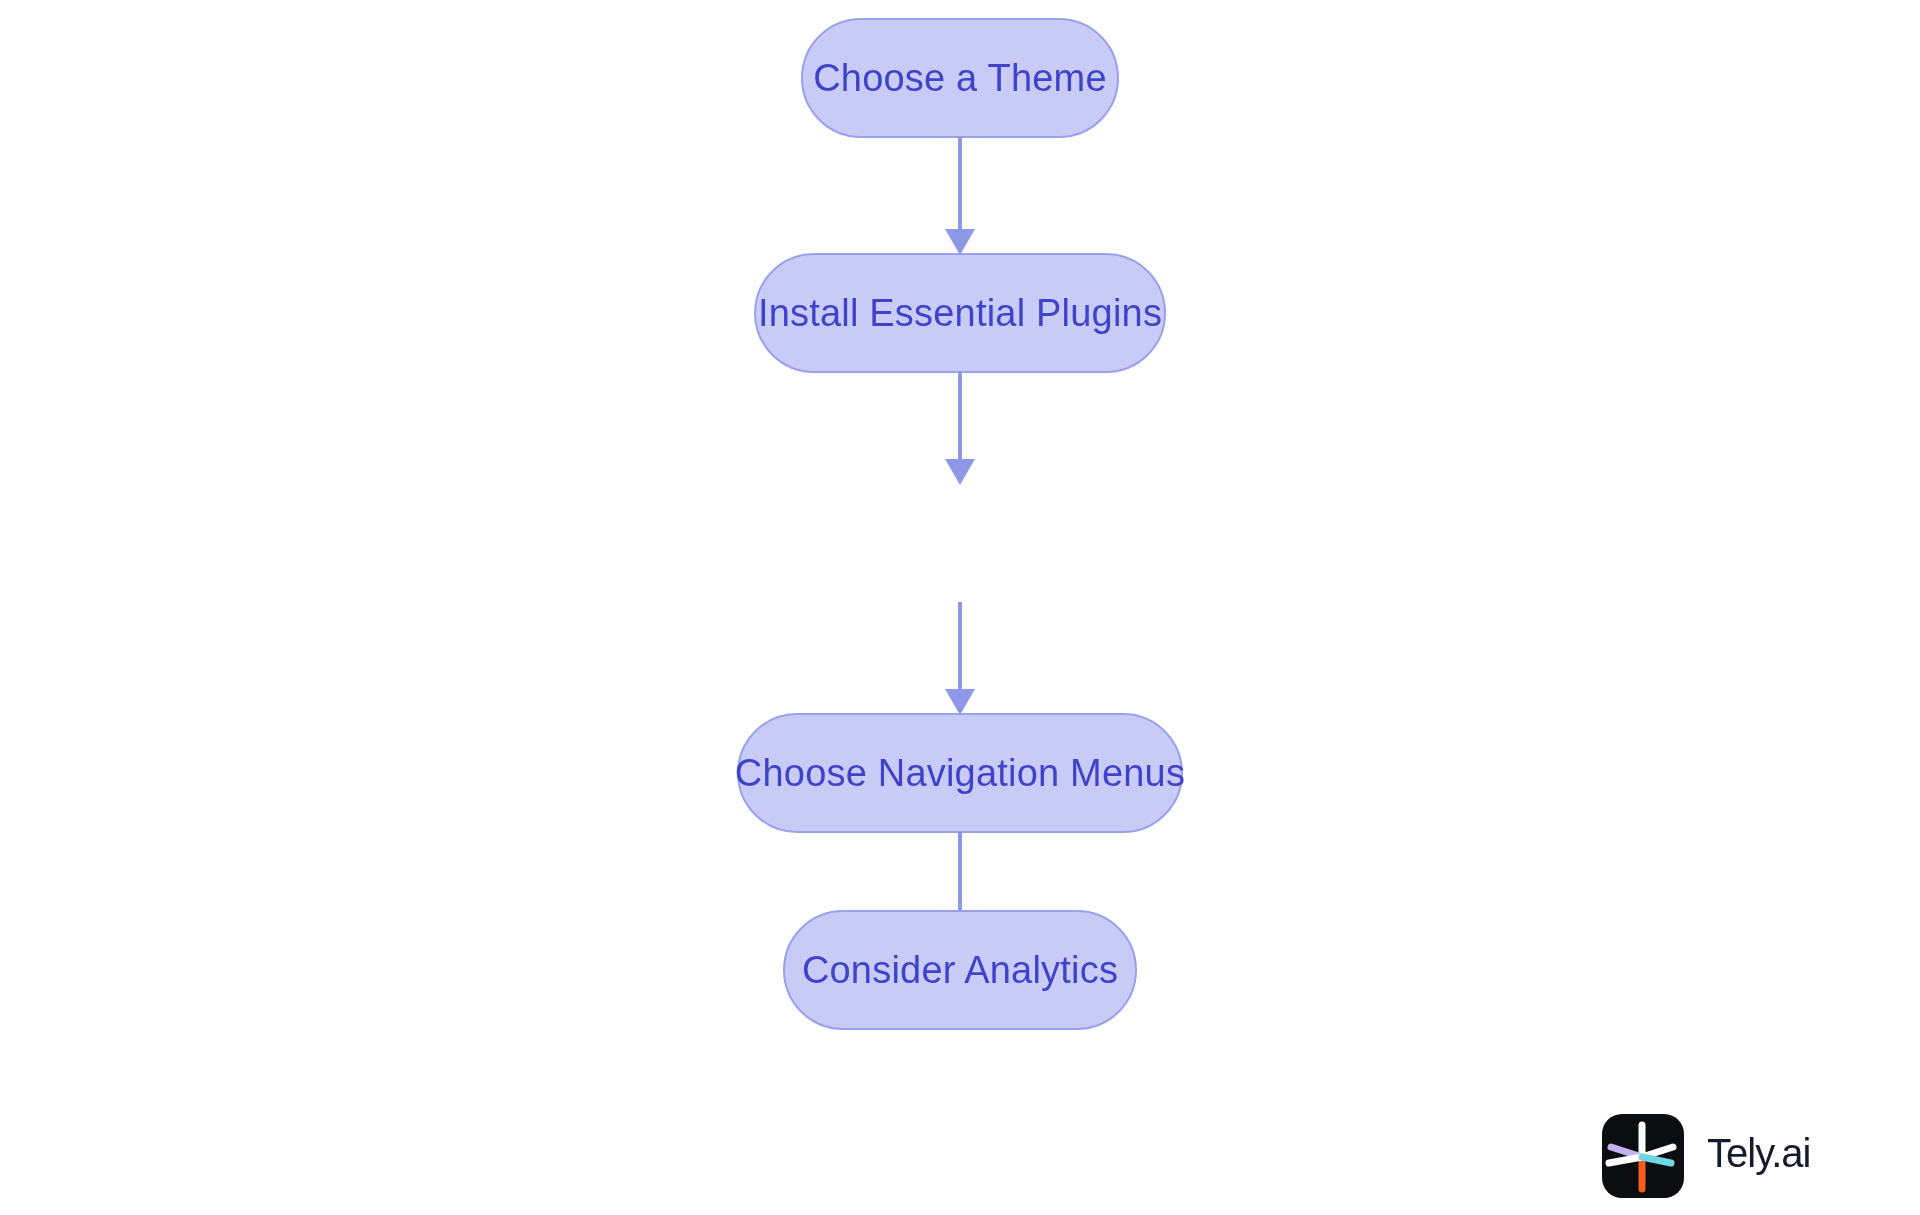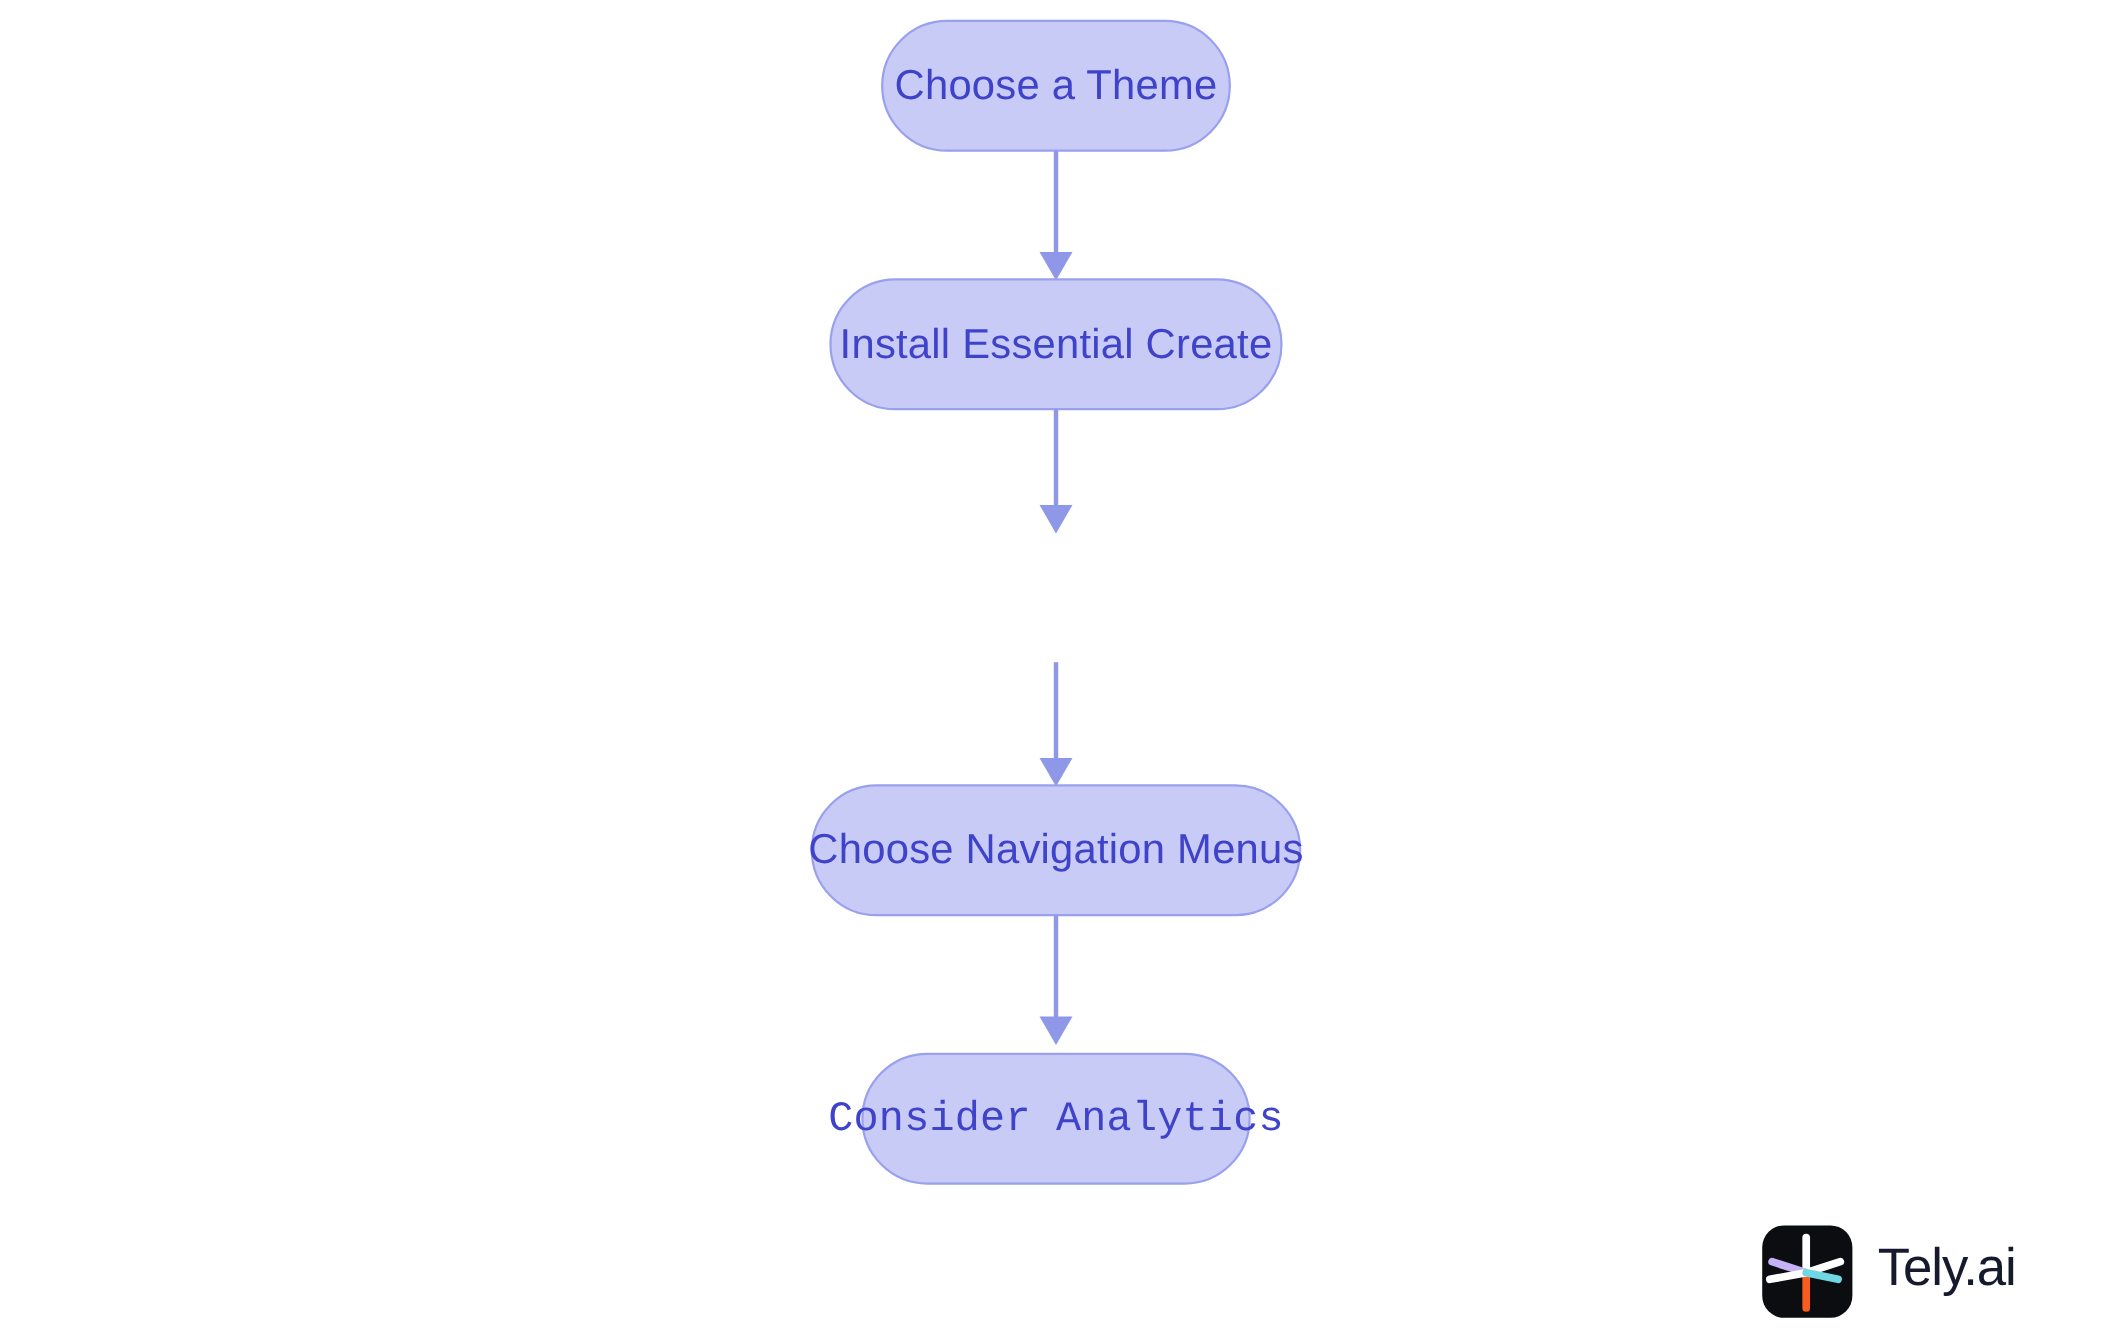--- a/index.html
+++ b/index.html
@@ -42,21 +42,21 @@
   .node span {
     font-size: 38px;
     letter-spacing: 0.2px;
     color: var(--node-text);
     white-space: nowrap;
   }
   .node-1 { top: 18px;  width: 318px; }
   .node-2 { top: 253px; width: 412px; }
   .node-3 { top: 483px; width: 410px; }
   .node-4 { top: 713px; width: 446px; }
-  .node-5 { top: 957px; width: 354px; font-family: Liberation Mono, monospace; }
+  .node-5 { top: 910px; width: 354px; }
 
   
   .arrow {
     position: absolute;
     left: 50%;
     transform: translateX(-50%);
     display: flex;
     flex-direction: column;
     align-items: center;
   }
@@ -82,21 +82,21 @@
   .logo {
     position: absolute;
     left: 1601px;
     top: 1112px;
     display: flex;
     align-items: center;
     gap: 22px;
   }
   .logo-icon { display: block; }
   .logo-text {
-    font-size: 48px;
+    font-size: 40px;
     font-weight: 500;
     letter-spacing: -1px;
     color: var(--brand-text);
     line-height: 1;
     padding-bottom: 6px;
   }
 </style>
 </head>
 <body>
 
@@ -105,21 +105,21 @@
   <div class="node node-1">
     <span>Choose a Theme</span>
   </div>
 
   <div class="arrow arrow-1">
     <div class="arrow-line"></div>
     <div class="arrow-head"></div>
   </div>
 
   <div class="node node-2">
-    <span>Install Essential Create</span>
+    <span>Install Essential Plugins</span>
   </div>
 
   <div class="arrow arrow-2">
     <div class="arrow-line"></div>
     <div class="arrow-head"></div>
   </div>
 
 
   <div class="arrow arrow-3">
     <div class="arrow-line"></div>

